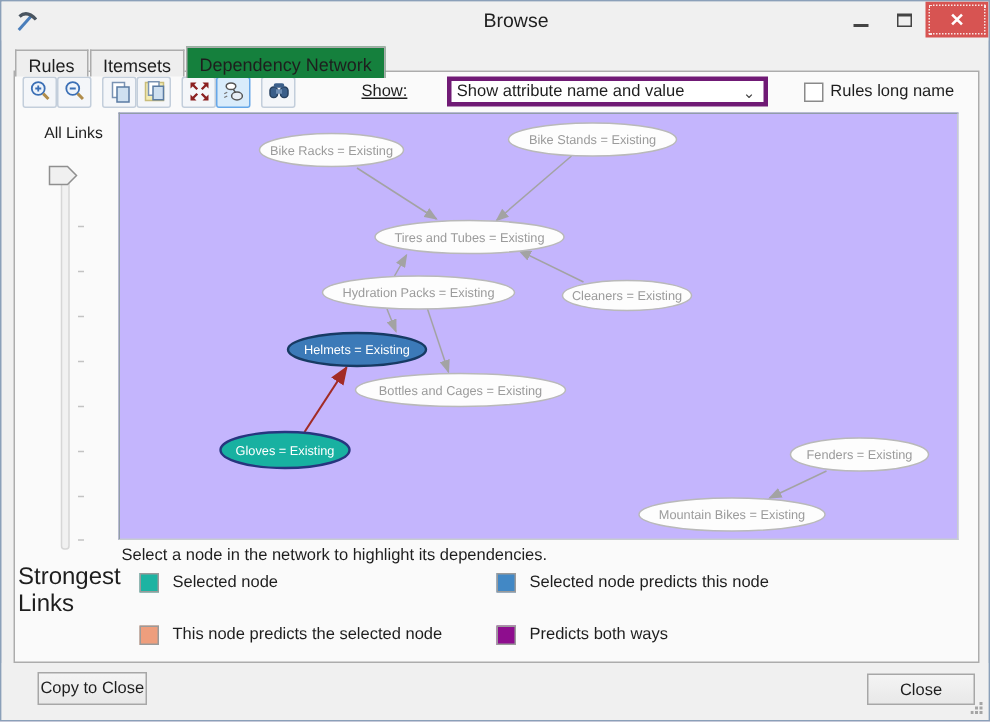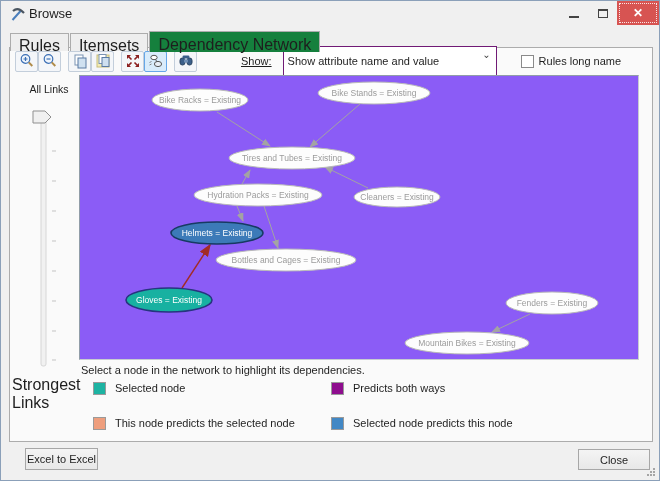--- a/index.html
+++ b/index.html
@@ -1,53 +1,53 @@
 <!DOCTYPE html>
 <html><head>
 <meta charset="utf-8">
 <style>
   html,body{margin:0;padding:0;background:#d8d8d8;font-family:"Liberation Sans",sans-serif;}
   *{box-sizing:border-box;}
   .window{position:relative;width:660px;height:481px;background:#f0f0f0;border:1px solid #8ba0b9;overflow:hidden;}
   
   .titlebar{position:absolute;left:0;top:0;right:0;height:26px;background:#f0f0f0;}
   .app-icon{position:absolute;left:8px;top:4px;width:18px;height:18px;}
-  .title{position:absolute;left:0;right:0;top:5px;text-align:left;font-size:13px;color:#1e1e1e;padding-left:28px;}
+  .title{position:absolute;left:0;right:0;top:5px;text-align:center;font-size:13px;color:#1e1e1e;padding-left:28px;}
   .win-controls{position:absolute;right:0;top:0;height:24px;display:flex;align-items:stretch;}
   .win-btn{width:29px;display:flex;align-items:center;justify-content:center;color:#444;}
   .min-glyph{width:10px;height:0;border-top:2px solid #444;margin-top:8px;}
   .max-glyph{width:10px;height:9px;border:1px solid #444;border-top-width:2px;}
   .close-btn{width:42px;background:#d75452;display:flex;align-items:center;justify-content:center;
              color:#fff;font-size:12px;font-weight:bold;outline:1px dotted rgba(255,255,255,.85);outline-offset:-3px;}
   
   .tabs{position:absolute;left:9px;top:29px;display:flex;z-index:3;align-items:flex-end;}
-  .tab{font-size:16px;color:#1e1e1e;background:#eeeeee;border:1px solid #acacac;border-bottom:none;
+  .tab{font-size:12px;color:#1e1e1e;background:#eeeeee;border:1px solid #acacac;border-bottom:none;
        padding:3px 8px 3px 8px;margin-right:1px;height:18px;}
   .tab.active{background:#15803d;height:21px;padding-top:4px;position:relative;top:1px;z-index:4;}
   
   .tabpage{position:absolute;left:8px;top:46px;width:644px;height:395px;background:#fafafa;border:1px solid #acacac;}
   
   .toolbar{position:absolute;left:5px;top:2px;height:22px;display:flex;align-items:center;}
   .tbtn{width:23px;height:21px;border:1px solid #c3cedb;background:#f4f6f9;display:flex;align-items:center;justify-content:center;border-radius:2px;}
   .tbtn.active{border:1px solid #66a7e8;background:#d9ecfb;}
   .tb-gap{width:7px;}
   .show-label{font-size:11px;color:#1e1e1e;margin-left:44px;text-decoration:underline;}
-  .dropdown{margin-left:11px;width:214px;height:30px;border:1px solid #701a75;background:#fff;font-size:11px;color:#1e1e1e;
+  .dropdown{margin-left:26px;width:214px;height:20px;border:3px solid #701a75;background:#fff;font-size:11px;color:#1e1e1e;
             display:flex;align-items:center;padding:0 4px;position:relative;}
   .dd-chevron{position:absolute;right:5px;top:2px;font-size:10px;color:#444;}
   .checkbox-wrap{margin-left:24px;display:flex;align-items:center;}
   .checkbox{width:13px;height:13px;border:1px solid #8a8a8a;background:#fff;}
   .checkbox-label{font-size:11px;color:#1e1e1e;margin-left:5px;}
   
   .all-links-label{position:absolute;left:6px;top:35px;width:66px;text-align:center;font-size:10.5px;color:#1e1e1e;}
   .slider{position:absolute;left:18px;top:60px;width:34px;height:266px;}
   .strongest-label{position:absolute;left:2px;top:328px;width:80px;font-size:16px;color:#1e1e1e;}
   
-  .graph-area{position:absolute;left:69px;top:27px;width:560px;height:285px;background:#8b5cf6;
-              border:1px solid #919da8;border-right-color:#c7ccd1;border-bottom-color:#c7ccd1;}
+  .graph-area{position:absolute;left:69px;top:27px;width:560px;height:285px;background:#c4b5fd;
+              border:1px solid #919da8;border-right-color:#c7ccd1;border-bottom-color:#c7ccd1;padding-left:21px;}
   .instruction{position:absolute;left:71px;top:316px;font-size:11px;color:#1e1e1e;}
   
   .legend{position:absolute;left:83px;top:333px;display:grid;grid-template-rows:repeat(2,auto);grid-auto-flow:column;
           grid-template-columns:238px auto;row-gap:21px;}
   .legend-item{display:flex;align-items:center;height:14px;}
   .swatch{width:13px;height:13px;border:1px solid #9a9a9a;}
   .legend-label{font-size:11px;color:#1e1e1e;margin-left:9px;white-space:nowrap;}
   
   .footer{position:absolute;left:0;right:0;bottom:0;height:38px;background:#f0f0f0;}
   .btn{position:absolute;border:1px solid #a7a7a7;background:linear-gradient(#f4f4f4,#e8e8e8);
@@ -233,32 +233,32 @@
     <div class="legend" id="legend-grid">
         <div class="legend-item">
           <div class="swatch" style="background: rgb(29, 179, 162);"></div>
           <span class="legend-label">Selected node</span>
         </div>
         <div class="legend-item">
           <div class="swatch" style="background: rgb(238, 158, 125);"></div>
           <span class="legend-label">This node predicts the selected node</span>
         </div>
         <div class="legend-item">
+          <div class="swatch" style="background: rgb(66, 136, 197);"></div>
+          <span class="legend-label">Selected node predicts this node</span>
+        </div>
+        <div class="legend-item">
           <div class="swatch" style="background: rgb(142, 13, 142);"></div>
           <span class="legend-label">Predicts both ways</span>
         </div>
-        <div class="legend-item">
-          <div class="swatch" style="background: rgb(66, 136, 197);"></div>
-          <span class="legend-label">Selected node predicts this node</span>
-        </div>
       </div>
   </div>
 
   <div class="footer">
-    <div class="btn btn-copy">Excel to Excel</div>
+    <div class="btn btn-copy">Copy to Close</div>
     <div class="btn btn-close">Close</div>
     <svg class="resize-grip" viewBox="0 0 9 9">
       <g fill="#a5a5a5">
         <rect x="6" y="0" width="2" height="2"></rect>
           <rect x="6" y="3" width="2" height="2"></rect>
           <rect x="6" y="6" width="2" height="2"></rect>
         <rect x="3" y="6" width="2" height="2"></rect>
           <rect x="0" y="6" width="2" height="2"></rect>
           <rect x="3" y="3" width="2" height="2"></rect>
       </g>

